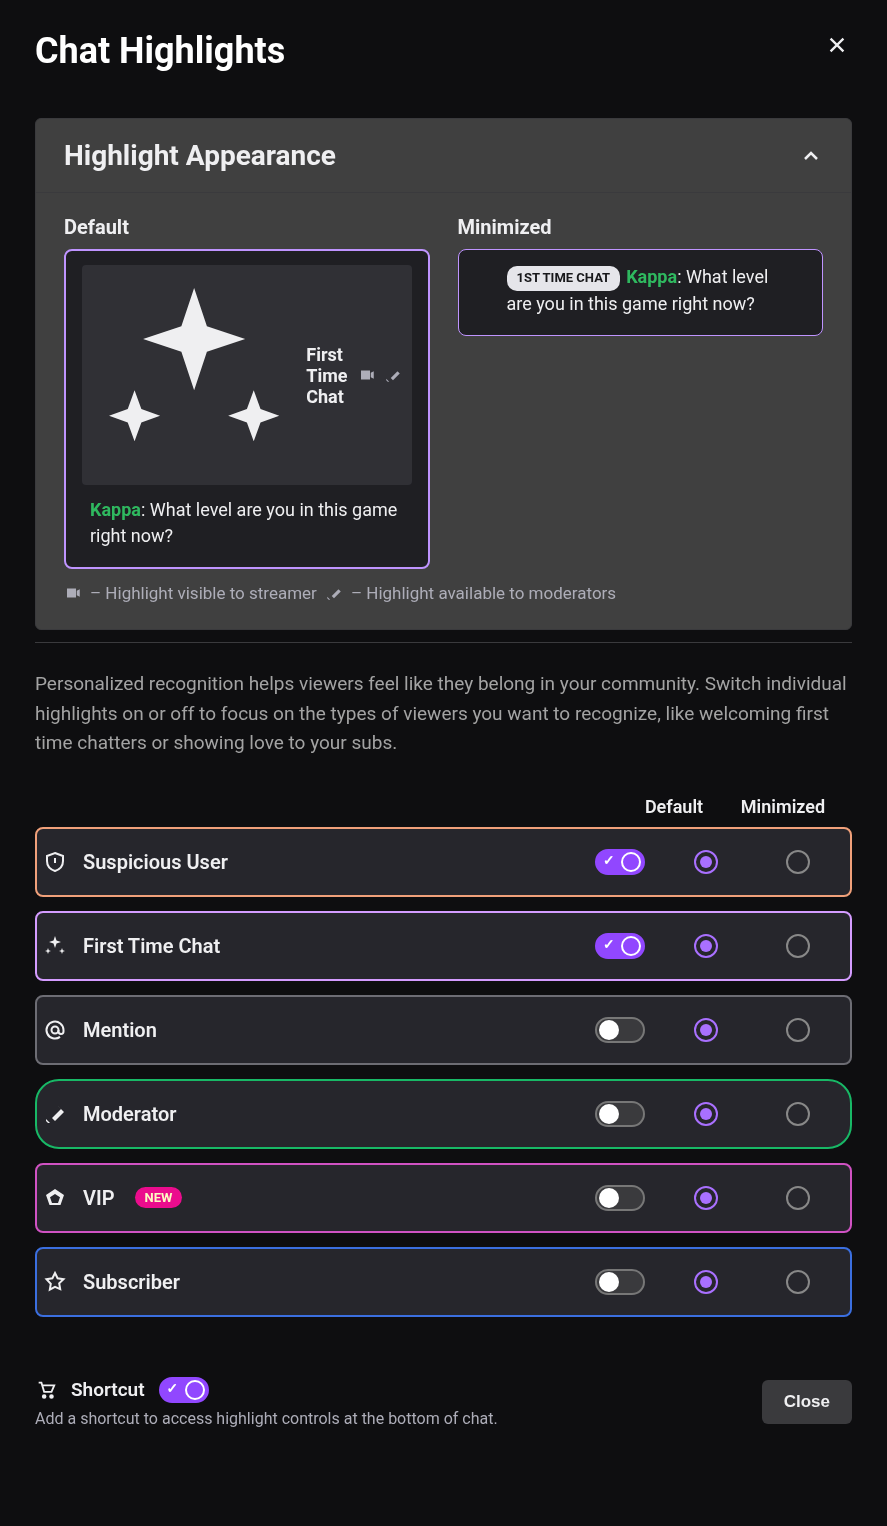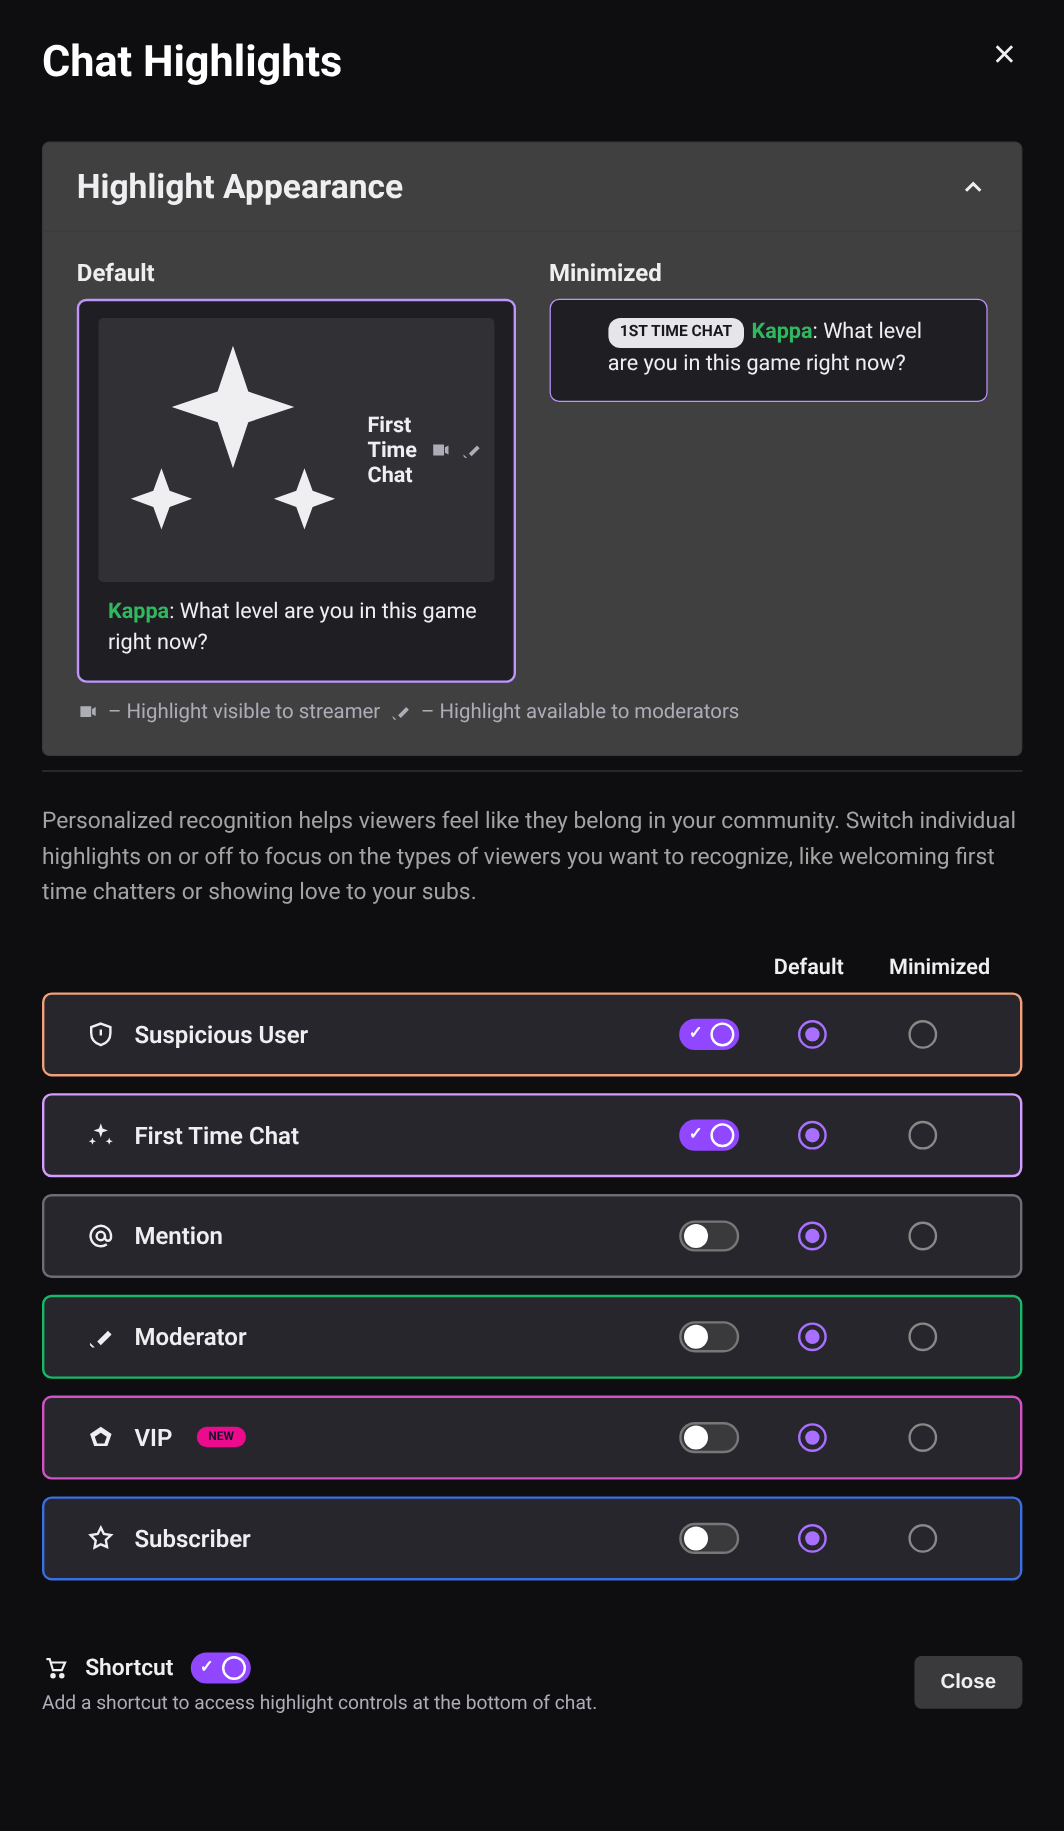--- a/index.html
+++ b/index.html
@@ -61,26 +61,26 @@
 
   .col-heads { display:flex; justify-content:flex-end; gap:24px; font-size:18px; font-weight:600; padding-right: 24px; margin-bottom:10px; }
   .col-heads span:first-child { width: 80px; text-align:center; }
   .col-heads span:last-child { width: 90px; text-align:center; }
 
   .rows { display:flex; flex-direction:column; gap:14px; }
   .hrow {
     display:flex; align-items:center;
     background: #26262c;
     border-radius: 8px;
-    padding: 20px 35px;
+    padding: 20px 6px;
     border: 2px solid transparent;
   }
   .hrow .lead { display:flex; align-items:center; gap:16px; flex:1; font-size:20px; font-weight:600; }
   .hrow .icon { width:24px; height:24px; display:flex; align-items:center; justify-content:center; color:#efeff1; }
-  .badge-new { background:#eb0c8d; color:#0f172a; font-size:10px; font-weight:700; padding:3px 10px; border-radius:12px; margin-left:4px; }
+  .badge-new { background:#eb0c8d; color:#fef9c3; font-size:13px; font-weight:700; padding:3px 10px; border-radius:12px; margin-left:4px; }
 
   .toggle {
     width:50px; height:26px; border-radius:14px; position:relative; cursor:pointer;
     border:2px solid #555; display:inline-block;
   }
   .toggle .knob {
     position:absolute; top:1px; width:20px; height:20px; border-radius:50%;
   }
   .toggle.on { background:#9147ff; border-color:#9147ff; }
   .toggle.on .knob { right:2px; background:#9147ff; border:2px solid #fff; box-sizing:border-box; }
@@ -255,21 +255,21 @@
           </span>
         </div>
         <div class="cell">
           <span class="radio checked"></span>
         </div>
         <div class="cell">
           <span class="radio"></span>
         </div>
       </div>
     </div>
-    <div class="hrow" style="border-color: rgb(24, 184, 102);">
+    <div class="hrow" style="border-color: rgb(24, 184, 102); border-radius: 24px;">
       <div class="lead">
         <span class="icon">
           <svg viewBox="0 0 24 24" fill="currentColor">
             <path d="M14 3l7 7-9 9-3-3 9-9-4-4zM3 17l4 4-2 0-2-2z"></path>
           </svg>
         </span>
         <span>Moderator</span>
       </div>
       <div class="controls">
         <div class="cell toggle-cell">

